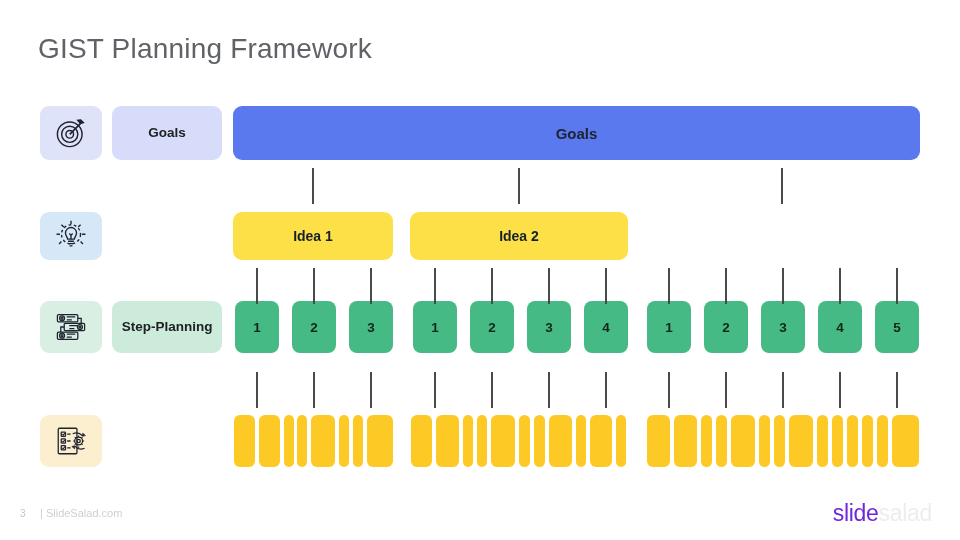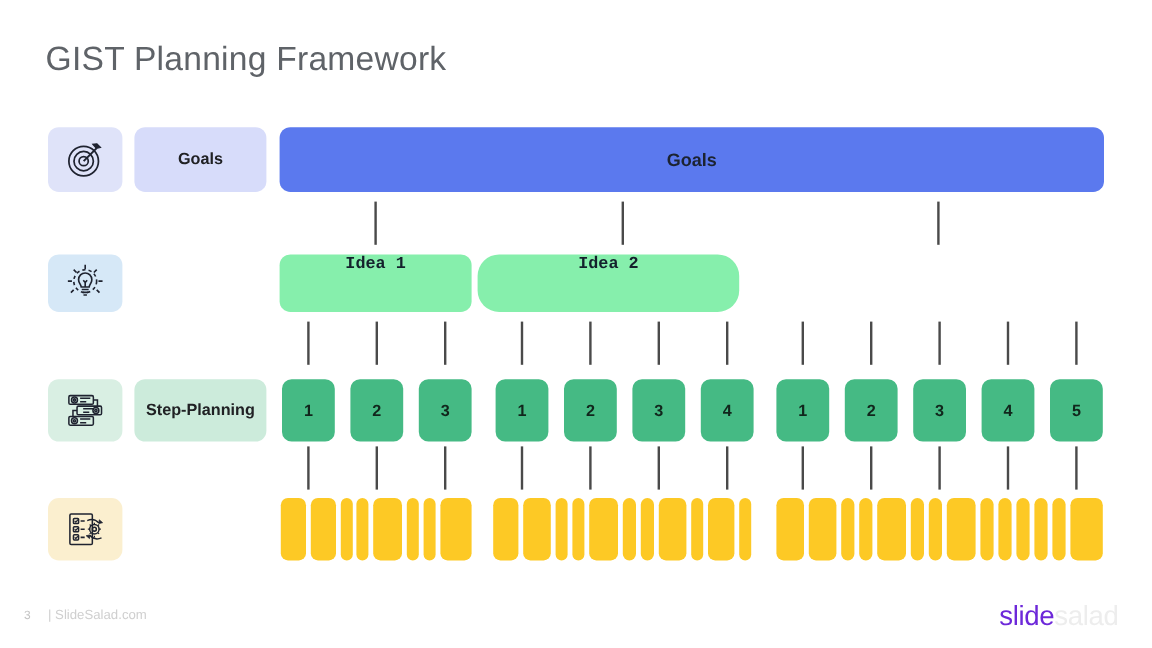--- a/index.html
+++ b/index.html
@@ -15,21 +15,21 @@
   #page-title {
     position: absolute; left: 38px; top: 33px;
     font-size: 28px; font-weight: 400; color: #5f6368;
     letter-spacing: 0.2px; white-space: nowrap;
   }
 
   
   .row { position: absolute; left: 0; width: 960px; }
   #row-goals  { top: 106px; height: 54px; }
   #row-ideas  { top: 212px; height: 48px; }
-  #row-steps  { top: 316px; height: 52px; }
+  #row-steps  { top: 301px; height: 52px; }
   #row-tasks  { top: 415px; height: 52px; }
 
   
   .icon-chip {
     position: absolute; left: 40px; width: 62px; height: 100%;
     border-radius: 9px; display: flex; align-items: center; justify-content: center;
   }
   #row-goals .icon-chip { background: #dfe3f9; }
   #row-ideas .icon-chip { background: #d6e8f7; }
   #row-steps .icon-chip { background: #d9efe3; }
@@ -52,23 +52,23 @@
   #goals-bar {
     position: absolute; left: 233px; top: 0; width: 687px; height: 54px;
     background: #5b79ee; border-radius: 9px;
     display: flex; align-items: center; justify-content: center;
     color: #1c2331; font-weight: bold; font-size: 15px;
   }
 
   
   .idea-bar {
     position: absolute; top: 0; height: 48px;
-    background: #86efac; border-radius: 9px;
-    display: flex; justify-content: center;
-    color: #14212c; font-weight: bold; font-size: 14px; font-family: Liberation Mono, monospace;
+    background: #fde047; border-radius: 9px;
+    display: flex; align-items: center; justify-content: center;
+    color: #14212c; font-weight: bold; font-size: 14px;
   }
 
   
   .step-box {
     position: absolute; top: 0; height: 52px;
     background: #45ba84; border-radius: 8px;
     display: flex; align-items: center; justify-content: center;
     color: #11261c; font-weight: bold; font-size: 13.5px;
   }
 
@@ -132,21 +132,21 @@
         <circle cx="20" cy="18" r="11.2" stroke-dasharray="3.2 3.0"></circle>
         <path d="M13.5 16.5 a6.5 6.5 0 1 1 13 0 c0 3.2-2.2 4.6-2.6 7.2 h-7.8 c-0.4-2.6-2.6-4-2.6-7.2 z"></path>
         <path d="M16.6 26.2 h6.8 M17.3 29 h5.4 M18.3 31.6 h3.4"></path>
         <path d="M20 23.7 v-4.4 M20 19.3 l-1.9-2.2 M20 19.3 l1.9-2.2"></path>
       </svg>
     </div>
 
     <div class="idea-bar" style="left:233px; width:160px;">
       <span>Idea 1</span>
     </div>
-    <div class="idea-bar" style="left:398px; width:218px;border-radius:18px;">
+    <div class="idea-bar" style="left:410px; width:218px;">
       <span>Idea 2</span>
     </div>
   </div>
 
   <div class="row" id="row-steps">
     <div class="icon-chip">
       <svg width="34" height="34" viewBox="0 0 40 40" fill="none" stroke="#1f2330" stroke-width="1.5">
         <rect x="4" y="5.5" width="24" height="8.5" rx="1.3"></rect>
         <rect x="12" y="15.8" width="24" height="8.5" rx="1.3"></rect>
         <rect x="4" y="26" width="24" height="8.5" rx="1.3"></rect>

